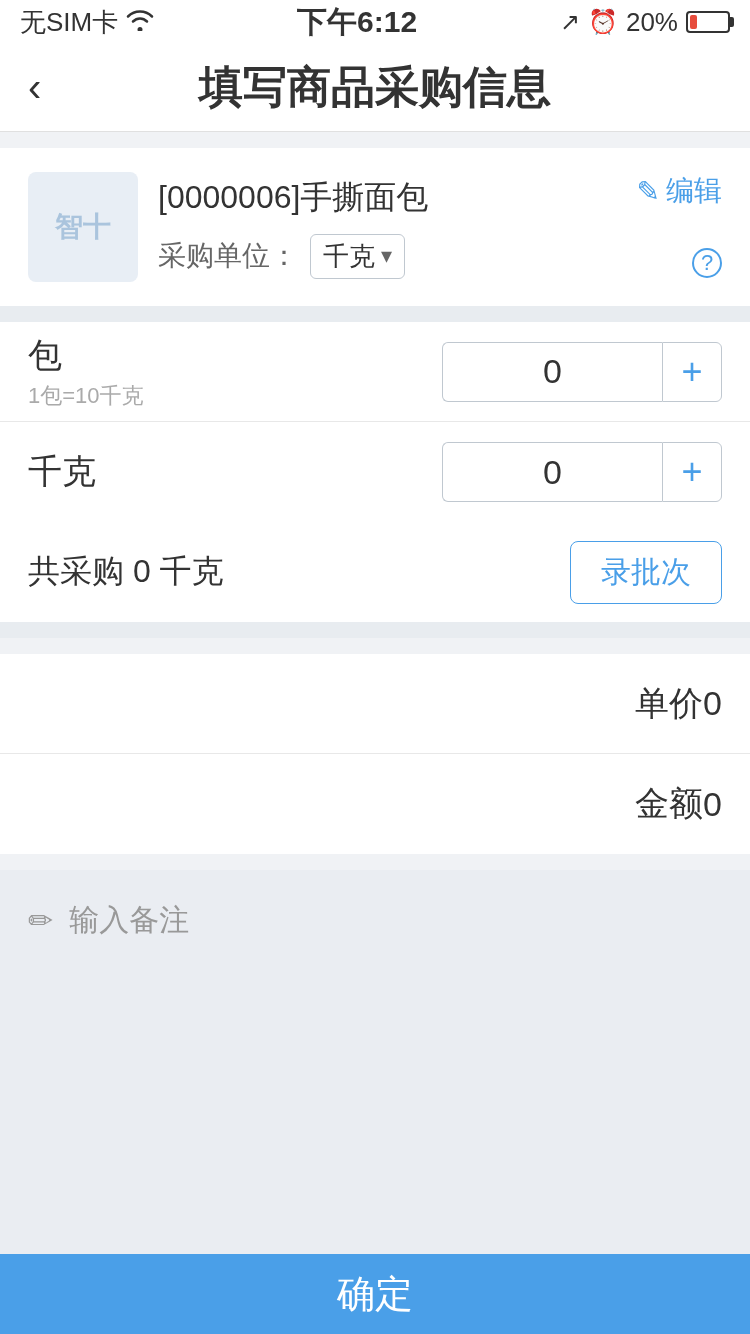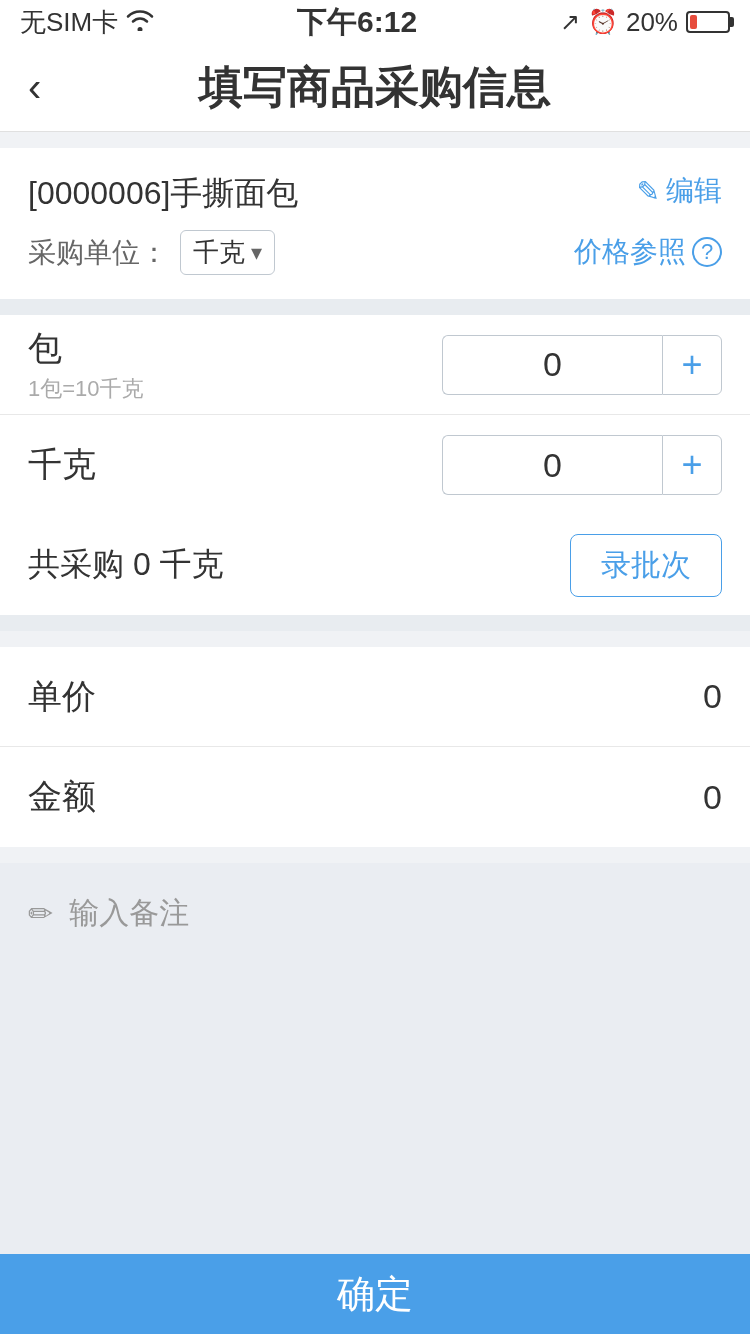--- a/index.html
+++ b/index.html
@@ -262,21 +262,21 @@
     }
 
     
     .price-section {
       background: #fff;
       margin-top: 16px;
     }
     .price-row {
       display: flex;
       align-items: center;
-      justify-content: space-between;
+      justify-content: flex-end;
       padding: 0 28px;
       height: 100px;
       border-bottom: 1px solid #e8e8e8;
     }
     .price-row:last-child {
       border-bottom: none;
     }
     .price-label {
       font-size: 34px;
       color: #333;
@@ -363,36 +363,38 @@
       </div>
     </div>
   </div>
 
   <div class="nav-bar">
     <div class="nav-back">‹</div>
     <div class="nav-title">填写商品采购信息</div>
   </div>
 
   <div class="product-card">
+    <div class="product-thumbnail">
+      <div class="product-thumbnail-inner">智十</div>
+    </div>
     <div class="product-info">
       <div class="product-name">[0000006]手撕面包</div>
       <div class="product-unit-row">
         <span>采购单位：</span>
         <div class="unit-dropdown">
           <span>千克</span>
           <span style="font-size:22px;color:#666;">▾</span>
         </div>
       </div>
     </div>
     <div class="edit-link">
       <span>✎</span>
       <span>编辑</span>
     </div>
     <div class="price-ref">
-      <span>价格参照</span>
       <span style="width:30px;height:30px;border:2px solid #4a9fe8;border-radius:50%;display:inline-flex;align-items:center;justify-content:center;font-size:22px;color:#4a9fe8;">?</span>
     </div>
   </div>
 
   <div class="section-divider"></div>
 
   <div class="input-section">
 
     <div class="input-row">
       <div class="input-label">

